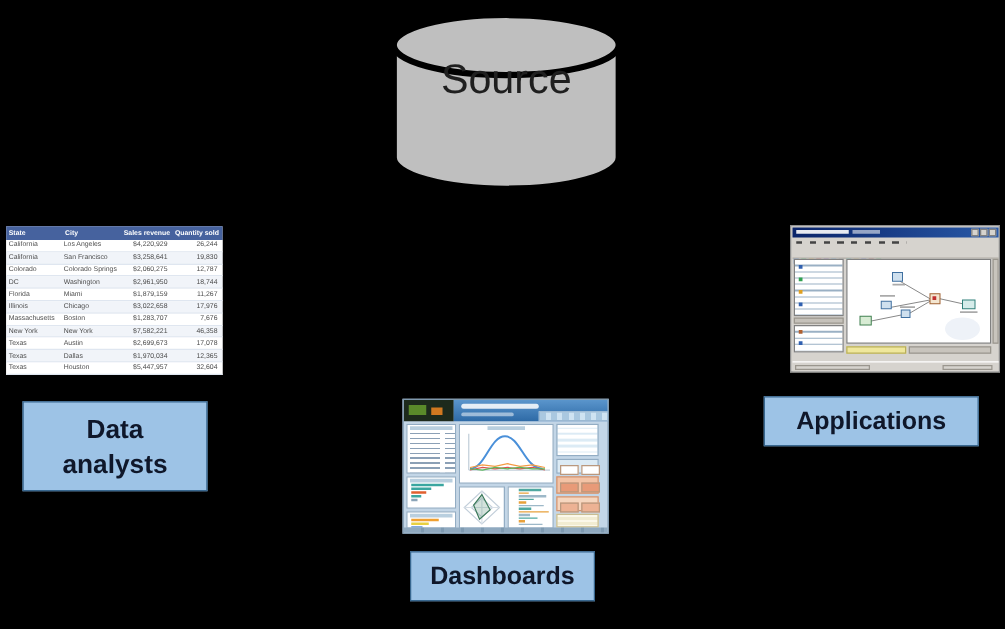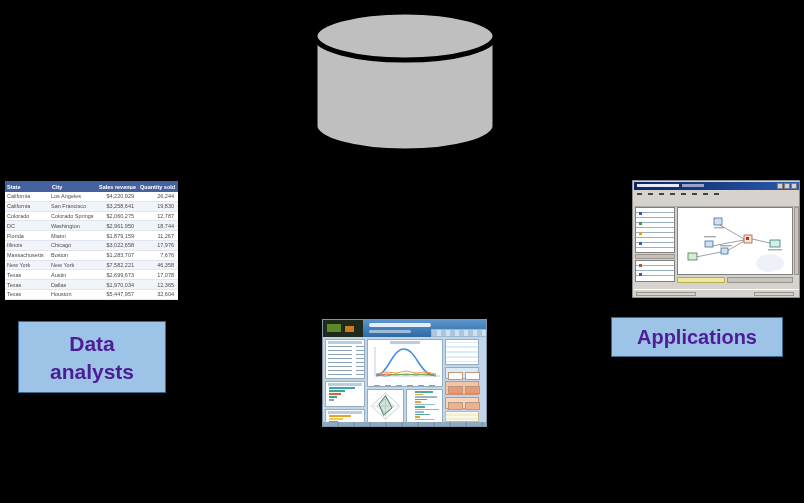--- a/index.html
+++ b/index.html
@@ -6,21 +6,21 @@
   #stage{position:relative;width:804px;height:503px;background:#000;overflow:hidden;
          font-family:"Liberation Sans", sans-serif;}
   .abs{position:absolute;}
 
   
   #cylinder{left:310px;top:8px;width:190px;height:148px;}
   #cylinder-text{left:310px;top:40px;width:190px;text-align:center;color:#1f1f1f;
                  font-size:33px;line-height:45px;}
 
   
-  .bluelabel{background:#9dc3e6;border:1px solid #38678f;color:#4c1d95;font-weight:bold;
+  .bluelabel{background:#9dc3e6;border:1px solid #38678f;color:#0f172a;font-weight:bold;
              text-align:center;box-sizing:border-box;}
   #label-analysts{left:18px;top:321px;width:148px;height:72px;font-size:21px;line-height:28px;padding:8px 14px;}
   #label-dashboards{left:328px;top:441px;width:148px;height:40px;font-size:20px;line-height:38px;}
   #label-applications{left:611px;top:317px;width:172px;height:40px;font-size:20px;line-height:38px;}
 
   
   #table-thumb{left:5px;top:181px;width:173px;height:119px;background:#fff;font-size:5.5px;}
   .thead{display:flex;height:11px;background:#46629e;color:#fff;font-weight:bold;align-items:center;}
   .thead .tcell{padding:0 2px;}
   .trow{display:flex;height:9.8px;align-items:center;color:#4d4d4d;border-bottom:1px solid #dfe6f0;
@@ -56,20 +56,21 @@
 
 <div id="stage">
 
   <div class="abs" id="cylinder">
     <svg width="190" height="148" viewBox="0 0 190 148">
       <path d="M5 28 V118 A90 25 0 0 0 185 118 V28" fill="#bfbfbf" stroke="#000" stroke-width="5"></path>
       <ellipse cx="95" cy="28" rx="90" ry="24" fill="#bfbfbf" stroke="#000" stroke-width="5"></ellipse>
     </svg>
   </div>
   <div class="abs" id="cylinder-text">
+    <div>Source</div>
   </div>
 
   <div class="abs" id="table-thumb">
     <div class="thead">
       <div class="tcell c0">State</div>
       <div class="tcell c1">City</div>
       <div class="tcell c2" style="text-align:left;">Sales revenue</div>
       <div class="tcell c3" style="text-align:left;">Quantity sold</div>
     </div>
     <div>
@@ -298,15 +299,16 @@
     <div class="abs" style="left:44px;top:96px;width:48px;height:6px;background:#efe79c;border:1px solid #b8ae5a;box-sizing:border-box;"></div>
     <div class="abs" style="left:94px;top:96px;width:66px;height:6px;background:#c8c4bd;border:1px solid #9a968e;box-sizing:border-box;"></div>
 
     <div class="abs" style="left:1px;top:108px;width:165px;height:8px;background:#d6d3ce;border-top:1px solid #fff;">
       <span class="abs" style="left:2px;top:2px;width:60px;height:4px;border:1px solid #9a968e;box-sizing:border-box;"></span>
       <span class="abs" style="left:120px;top:2px;width:40px;height:4px;border:1px solid #9a968e;box-sizing:border-box;"></span>
     </div>
   </div>
 
   <div class="abs bluelabel" id="label-analysts">Data analysts</div>
+  <div class="abs bluelabel" id="label-dashboards">Dashboards</div>
   <div class="abs bluelabel" id="label-applications">Applications</div>
 
 </div>
 
 </body></html>

